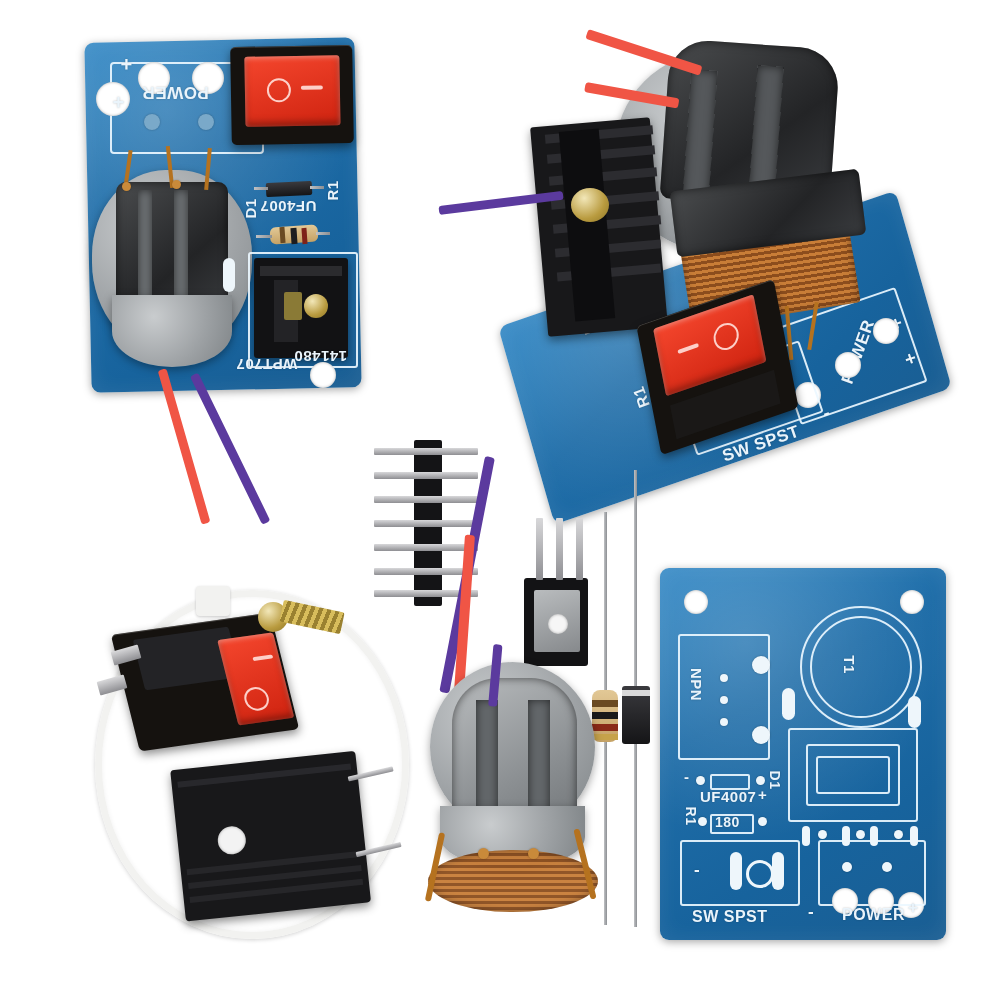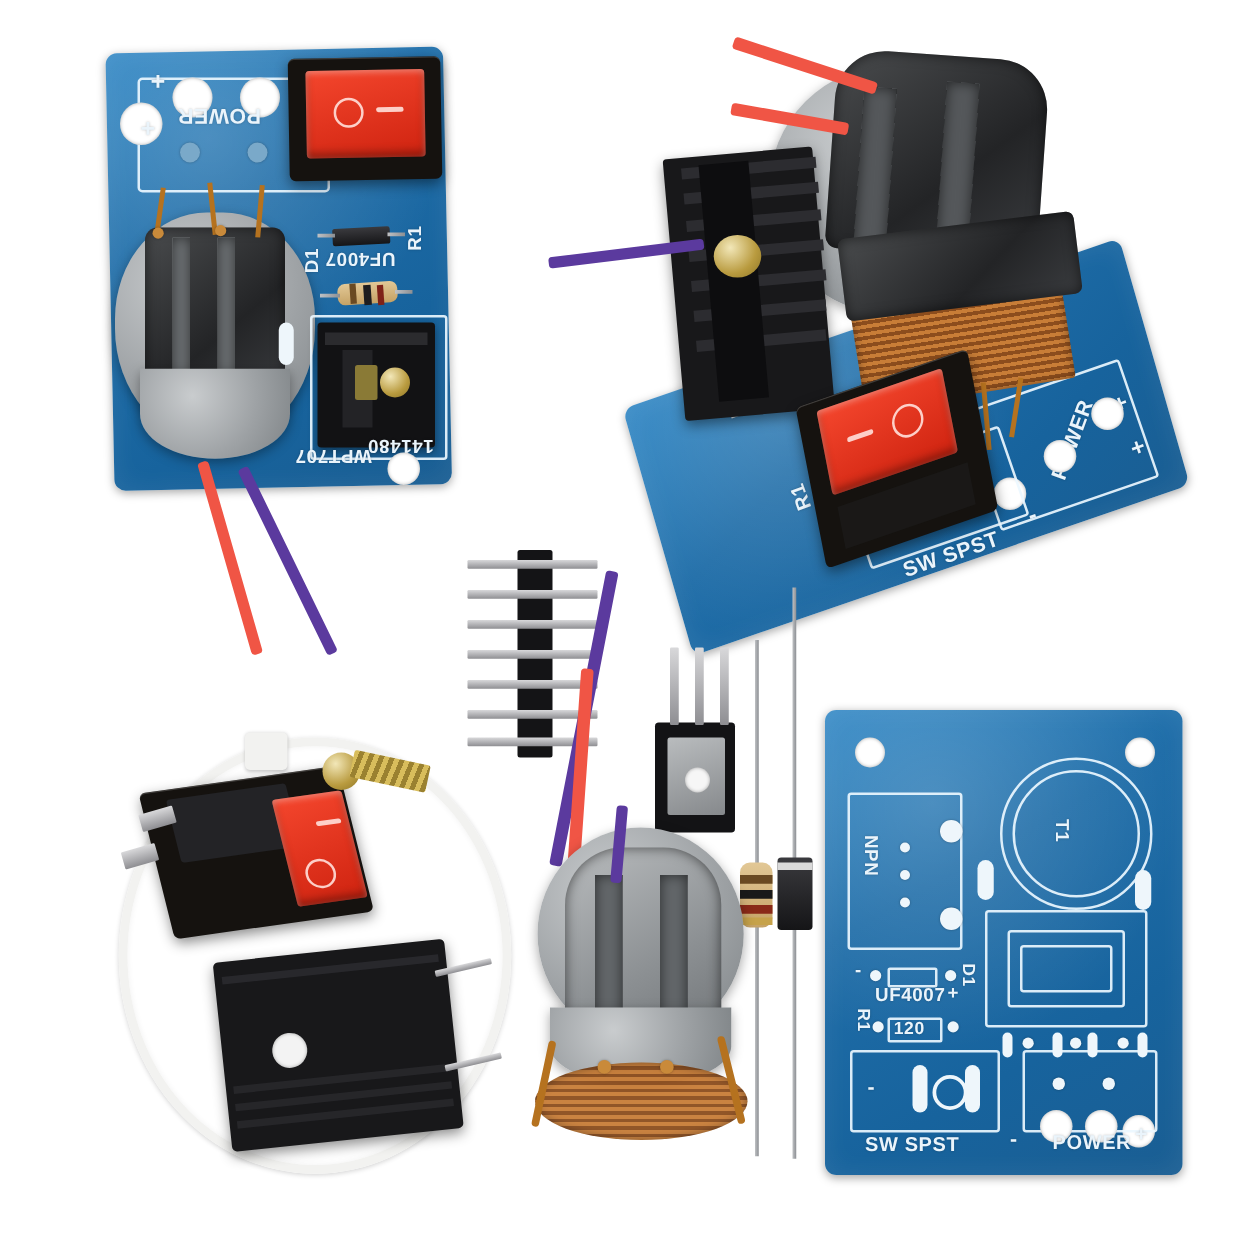--- a/index.html
+++ b/index.html
@@ -217,21 +217,21 @@
 
     <div class="trace" style="left:50px;top:206px;width:36px;height:12px;border-radius:2px;"></div>
     <div class="pad" style="left:36px;top:208px;width:9px;height:9px;"></div>
     <div class="pad" style="left:96px;top:208px;width:9px;height:9px;"></div>
     <div class="silk" style="left:40px;top:220px;font-size:15px;">UF4007</div>
     <div class="silk" style="left:106px;top:204px;font-size:14px;transform:rotate(90deg);">D1</div>
     <div class="silk" style="left:24px;top:200px;font-size:15px;">-</div>
     <div class="silk" style="left:98px;top:218px;font-size:15px;">+</div>
 
     <div class="trace" style="left:50px;top:246px;width:40px;height:16px;border-radius:2px;"></div>
-    <div class="silk" style="left:55px;top:246px;font-size:14px;">120</div>
+    <div class="silk" style="left:55px;top:246px;font-size:14px;">180</div>
     <div class="silk" style="left:22px;top:240px;font-size:14px;transform:rotate(90deg);">R1</div>
     <div class="pad" style="left:38px;top:249px;width:9px;height:9px;"></div>
     <div class="pad" style="left:98px;top:249px;width:9px;height:9px;"></div>
 
     <div class="trace" style="left:20px;top:272px;width:116px;height:62px;"></div>
     <div class="slot" style="left:70px;top:284px;width:12px;height:38px;"></div>
     <div class="slot" style="left:112px;top:284px;width:12px;height:38px;"></div>
     <div class="abs" style="left:86px;top:292px;width:22px;height:22px;border:3px solid #eef6fb;border-radius:50%;"></div>
     <div class="silk" style="left:34px;top:292px;font-size:17px;">-</div>
     <div class="silk" style="left:32px;top:340px;font-size:16px;">SW  SPST</div>

